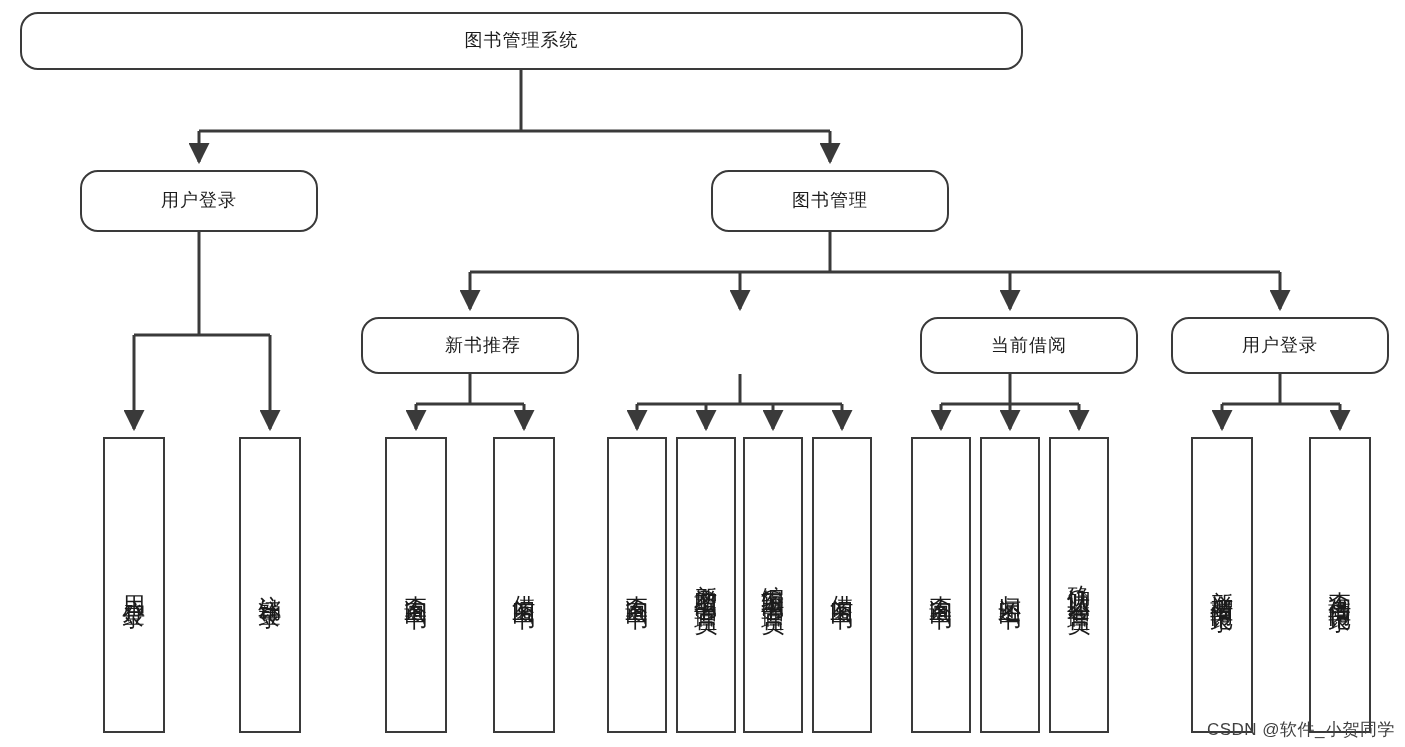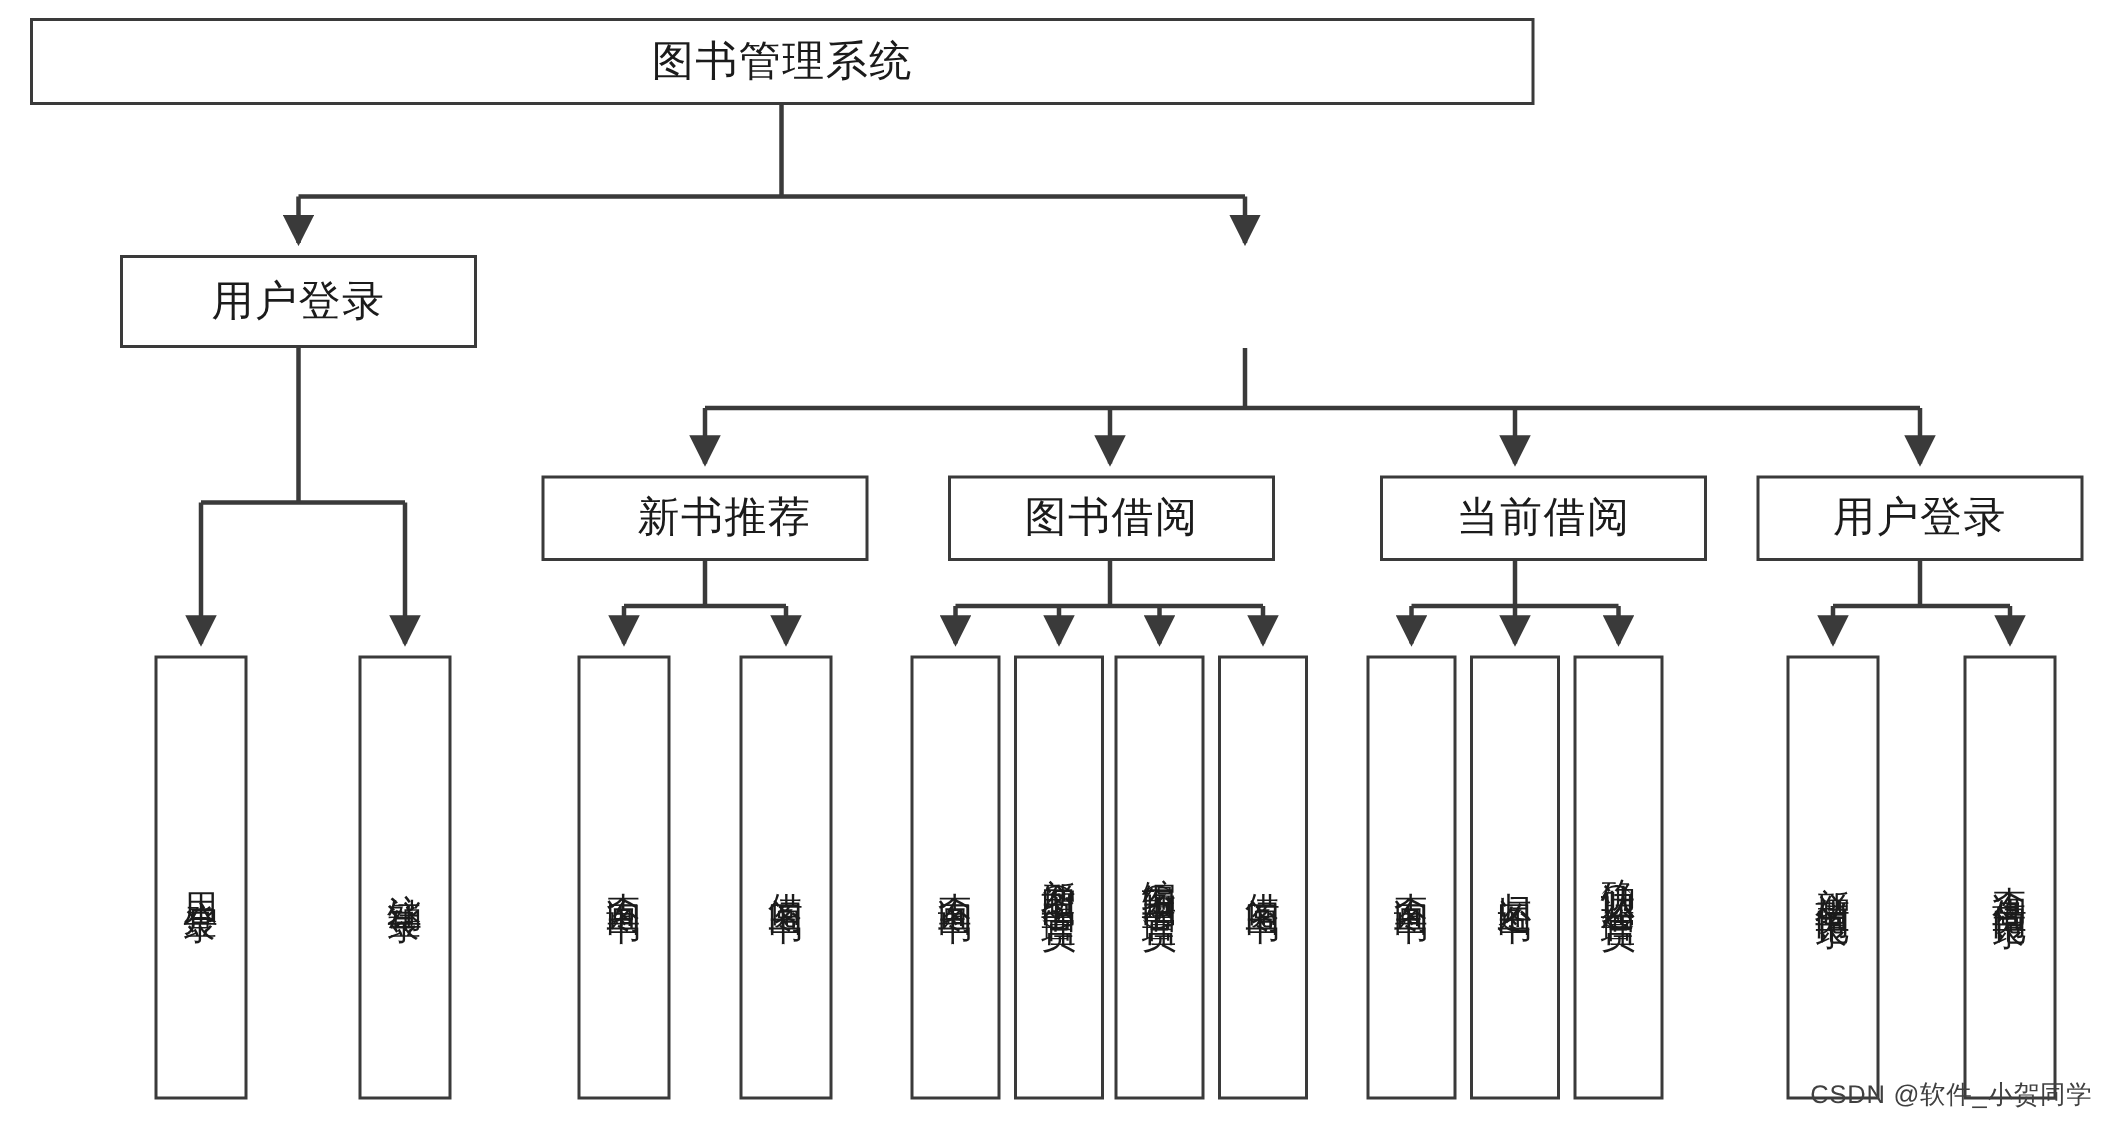--- a/index.html
+++ b/index.html
@@ -22,23 +22,24 @@
     box-sizing: border-box;
     border: 2px solid #3a3a3a;
     background: #ffffff;
     color: #1b1b1b;
     display: flex;
     align-items: center;
     justify-content: center;
     text-align: center;
   }
   .node.horiz {
-    font-size: 28px;
+    font-size: 18px;
     letter-spacing: 1px;
     line-height: 1.1;
+    border-radius: 18px;
   }
   .node.vert {
     writing-mode: vertical-rl;
     text-orientation: upright;
     font-size: 23px;
     letter-spacing: 4px;
     line-height: 1.15;
     padding: 6px 0;
     align-items: center;
     justify-content: center;
@@ -119,26 +120,26 @@
     </g>
   </svg>
 
   <div class="node horiz" style="left:20px; top:12px; width:1003px; height:58px;">
     <span class="label">图书管理系统</span>
   </div>
 
   <div class="node horiz" style="left:80px; top:170px; width:238px; height:62px;">
     <span class="label">用户登录</span>
   </div>
+  <div class="node horiz" style="left:711px; top:170px; width:238px; height:62px;">
+    <span class="label">图书管理</span>
+  </div>
 
   <div class="node horiz" style="left:361px; top:317px; width:218px; height:57px;padding-left:26px;">
     <span class="label">新书推荐</span>
-  </div>
-  <div class="node horiz" style="left:632px; top:317px; width:218px; height:57px;">
-    <span class="label">图书借阅</span>
   </div>
   <div class="node horiz" style="left:901px; top:317px; width:218px; height:57px;margin-left:19px;">
     <span class="label">当前借阅</span>
   </div>
   <div class="node horiz" style="left:1171px; top:317px; width:218px; height:57px;">
     <span class="label">用户登录</span>
   </div>
 
   <div class="node vert" style="left:103px; top:437px; width:62px; height:296px;">
     <span class="label">用户登录</span>

